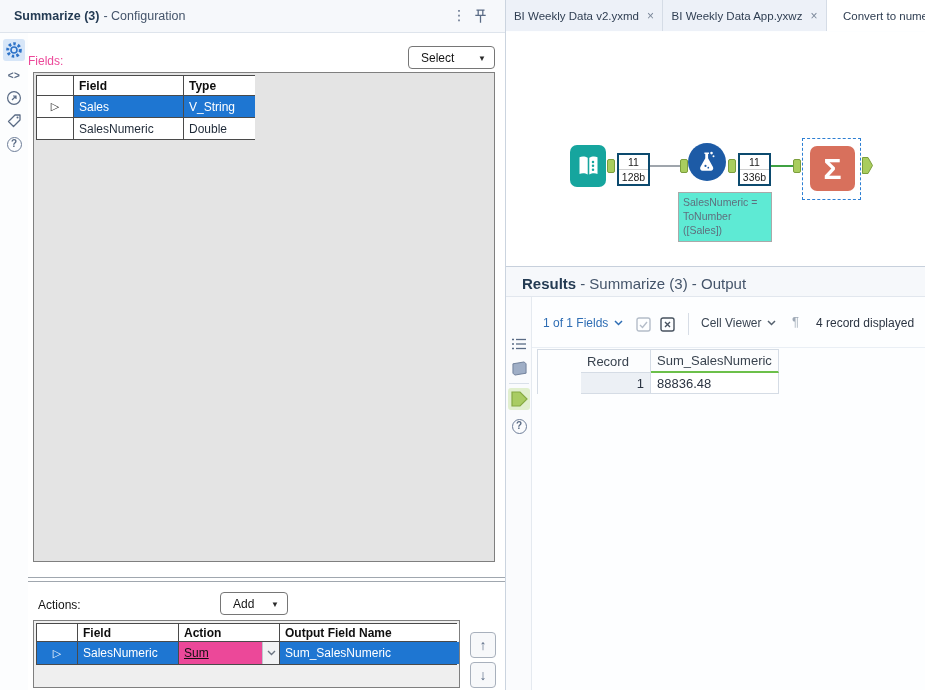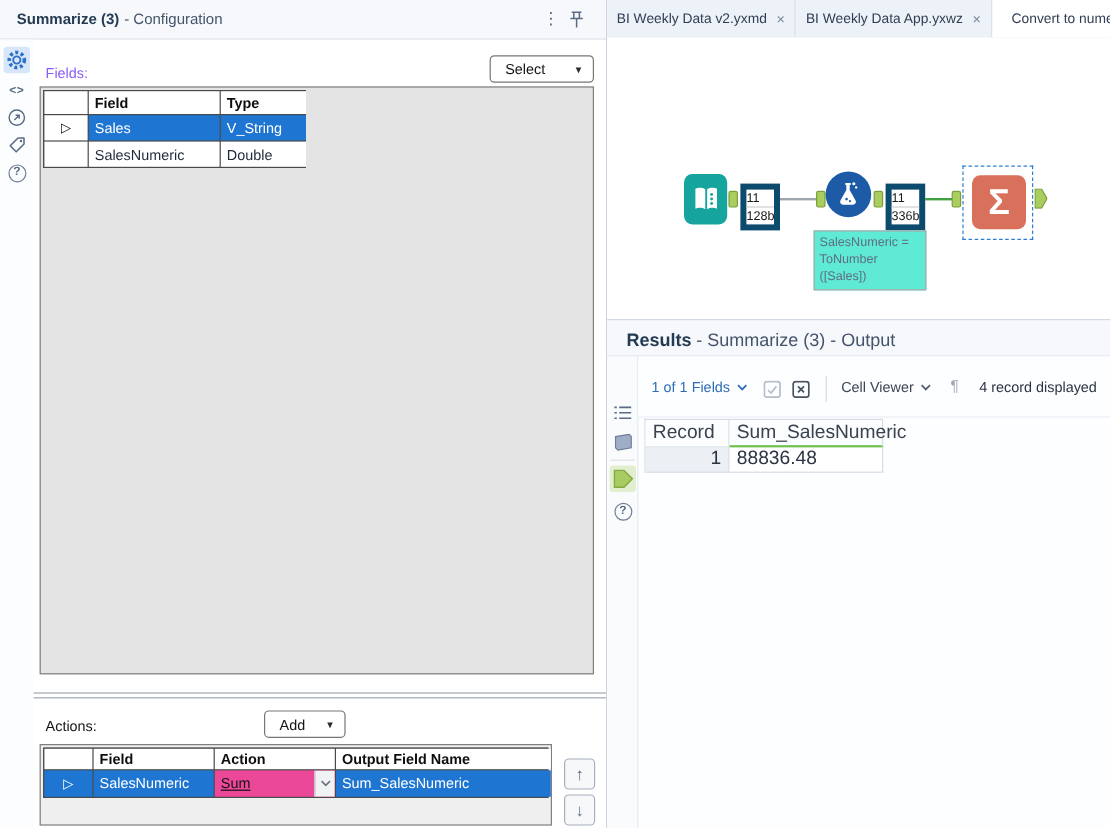--- a/index.html
+++ b/index.html
@@ -14,21 +14,21 @@
   .cfg-title b { color:#243B53; font-weight:700; margin-right:4px; }
   .kebab { position:absolute; left:452px; top:7px; font-size:14px; color:#5A6B85; width:14px; text-align:center; cursor:pointer; }
   .pin-btn { position:absolute; left:474px; top:9px; width:16px; height:16px; }
 
   .config-sidebar { position:absolute; left:0; top:33px; width:28px; height:657px; background:#FCFDFE; }
   .side-slot { position:absolute; left:3px; width:22px; height:22px; display:flex; align-items:center; justify-content:center; }
   .side-slot.active { background:#D7E6F8; border-radius:3px; }
   .code-glyph { font-size:10px; font-weight:700; color:#5A6B85; letter-spacing:0.5px; }
   .help-circle { width:15px; height:15px; border:1.2px solid #6E7E99; border-radius:50%; color:#5A6B85; font-size:10px; line-height:12px; text-align:center; font-weight:700; }
 
-  .fields-label { position:absolute; left:38px; top:54px; font-size:12px; color:#8b5cf6; }
+  .fields-label { position:absolute; left:28px; top:54px; font-size:12px; color:#ec4899; }
   .select-btn { position:absolute; left:408px; top:46px; width:87px; height:23px; background:#fff; border:1px solid #767676; border-radius:4px; font-family:inherit; font-size:12px; color:#141414; text-align:left; padding-left:12px; cursor:pointer; }
   .select-btn .dd-arrow, .add-btn .dd-arrow { position:absolute; right:8px; top:7px; font-size:8px; color:#2b2b2b; }
 
   .fields-container { position:absolute; left:33px; top:72px; width:462px; height:490px; background:#E4E4E4; border:1px solid #7F7F7F; }
   .cfg-grid { position:absolute; left:2px; top:2px; display:grid; background:#4A4A4A; gap:1px; border:1px solid #4A4A4A; }
   .fields-grid { grid-template-columns:36px 109px 71px; grid-template-rows:19px 21px 21px; width:219px; }
   .actions-grid { grid-template-columns:40px 100px 100px 179px; grid-template-rows:17px 22px; width:421px; }
   .cell { background:#fff; padding-left:5px; display:flex; align-items:center; overflow:hidden; white-space:nowrap; }
   .cell.hdr { font-weight:700; color:#0e0e0e; }
   .cell.marker { justify-content:center; padding-left:0; }
@@ -60,21 +60,21 @@
   .canvas { position:absolute; left:0; top:32px; width:419px; height:234px; background:#fff; }
   .tool-sq { position:absolute; border-radius:7px; display:flex; align-items:center; justify-content:center; }
   .input-tool { left:64px; top:113px; width:36px; height:42px; background:#16A59E; }
   .formula-tool { left:182px; top:111px; width:38px; height:38px; background:#1D5BA6; border-radius:50%; }
   .summarize-sel { position:absolute; left:296px; top:106px; width:59px; height:62px; border:1px dashed #2D7FD3; }
   .summarize-tool { left:304px; top:114px; width:45px; height:45px; background:#D8705C; }
   .sigma { color:#fff; font-size:30px; font-weight:700; line-height:45px; }
   .anchor { position:absolute; width:8px; height:14px; background:#A9CD5E; border:1px solid #7C9E3C; border-radius:2px; }
   .a1 { left:101px; top:127px; } .a2 { left:174px; top:127px; } .a3 { left:222px; top:127px; } .a4 { left:287px; top:127px; }
   .a5 { left:356px; top:125px; width:11px; height:17px; background:none; border:none; }
-  .badge { position:absolute; width:33px; background:#fff; border:5px solid #0c4a6e; font-size:10.5px; color:#1a1a1a; }
+  .badge { position:absolute; width:33px; background:#fff; border:2px solid #0c4a6e; text-align:center; font-size:10.5px; color:#1a1a1a; }
   .badge .b-rec { display:block; line-height:14px; }
   .badge .b-size { display:block; line-height:14px; border-top:1px solid #CFCFCF; }
   .badge-1 { left:111px; top:121px; } .badge-2 { left:232px; top:121px; }
   .conn { position:absolute; height:2px; }
   .conn-gray { left:144px; top:133px; width:31px; background:#9FA5AC; }
   .conn-green { left:265px; top:133px; width:23px; background:#3FA142; }
   .annotation { position:absolute; left:172px; top:160px; width:94px; height:50px; background:#5eead4; border:1px solid #A9A9A9; padding:3px 4px; font-size:10.5px; line-height:1.33; color:#5F6F7E; }
 
   
   .results { position:absolute; left:0; top:266px; width:419px; height:424px; background:#FDFEFF; border-top:1px solid #C7D0DC; }
@@ -89,21 +89,21 @@
   .results-toolbar { position:absolute; left:26px; top:30px; width:393px; height:51px; background:#FDFEFF; border-bottom:1px solid #EAEFF5; }
   .rt-item { position:absolute; top:19px; white-space:nowrap; }
   .fields-dd { left:11px; color:#2E6DB4; font-size:12px; cursor:pointer; }
   .fields-dd svg, .cellviewer-dd svg { margin-left:6px; vertical-align:1px; }
   .rt-check { left:104px; top:20px; } .rt-xbox { left:128px; top:20px; }
   .rt-sep { left:156px; top:16px; width:1px; height:22px; background:#D7DDE6; }
   .cellviewer-dd { left:169px; color:#3A4553; font-size:12px; cursor:pointer; }
   .rt-pilcrow { left:260px; top:17px; color:#9FA9B6; font-size:13px; }
   .rt-count { left:284px; color:#2B3442; font-size:12px; }
 
-  .res-table { position:absolute; left:31px; top:82px; display:grid; grid-template-columns:70px 128px; border-left:1px solid #D5DCE5; border-top:1px solid #D5DCE5; font-size:16px; }
+  .res-table { position:absolute; left:31px; top:82px; display:grid; grid-template-columns:70px 128px; border-left:1px solid #D5DCE5; border-top:1px solid #D5DCE5; font-size:13px;padding-left:43px; }
   .res-cell { border-right:1px solid #D5DCE5; border-bottom:1px solid #D5DCE5; padding:0 6px; display:flex; align-items:center; }
   .res-hdr { height:23px; background:#FCFDFE; color:#39434F; }
   .res-hdr.green-under { border-bottom:2px solid #6CC04A; }
   .res-row-rec { height:21px; background:#ECF0F5; justify-content:flex-end; color:#2B3442; }
   .res-row-val { height:21px; background:#fff; color:#2B3442; }
 </style>
 </head>
 <body>
 
 <div class="screen">

